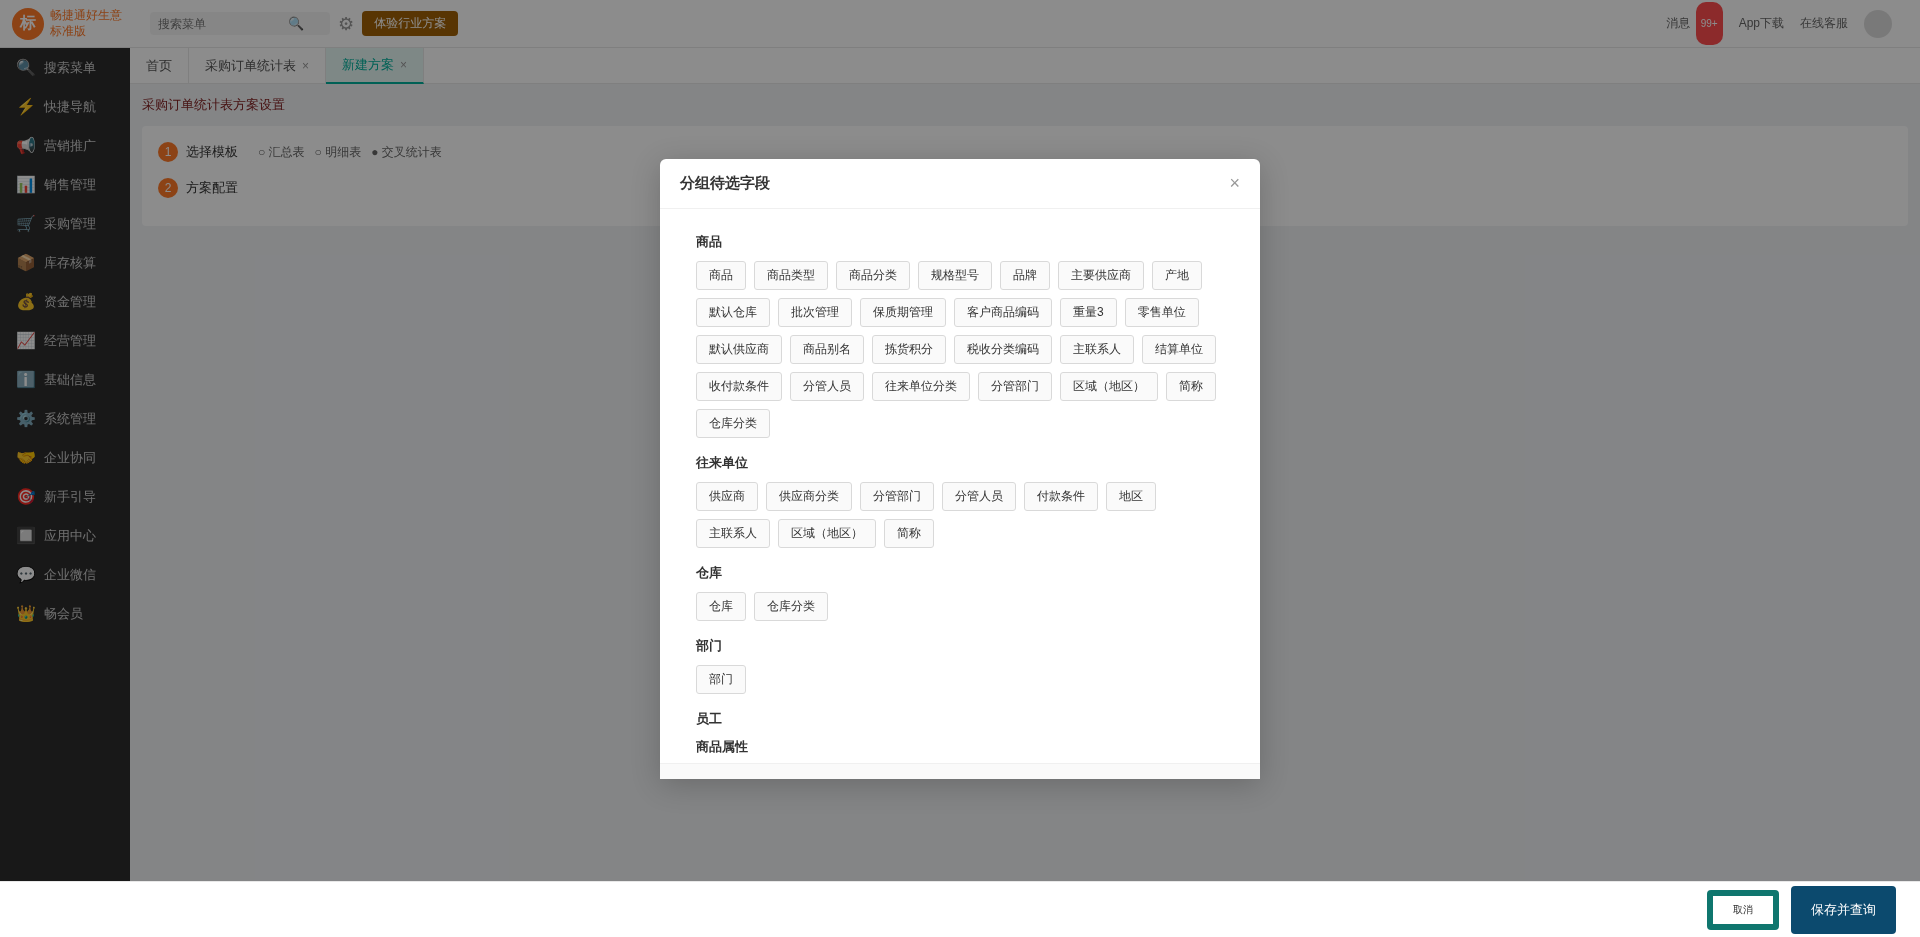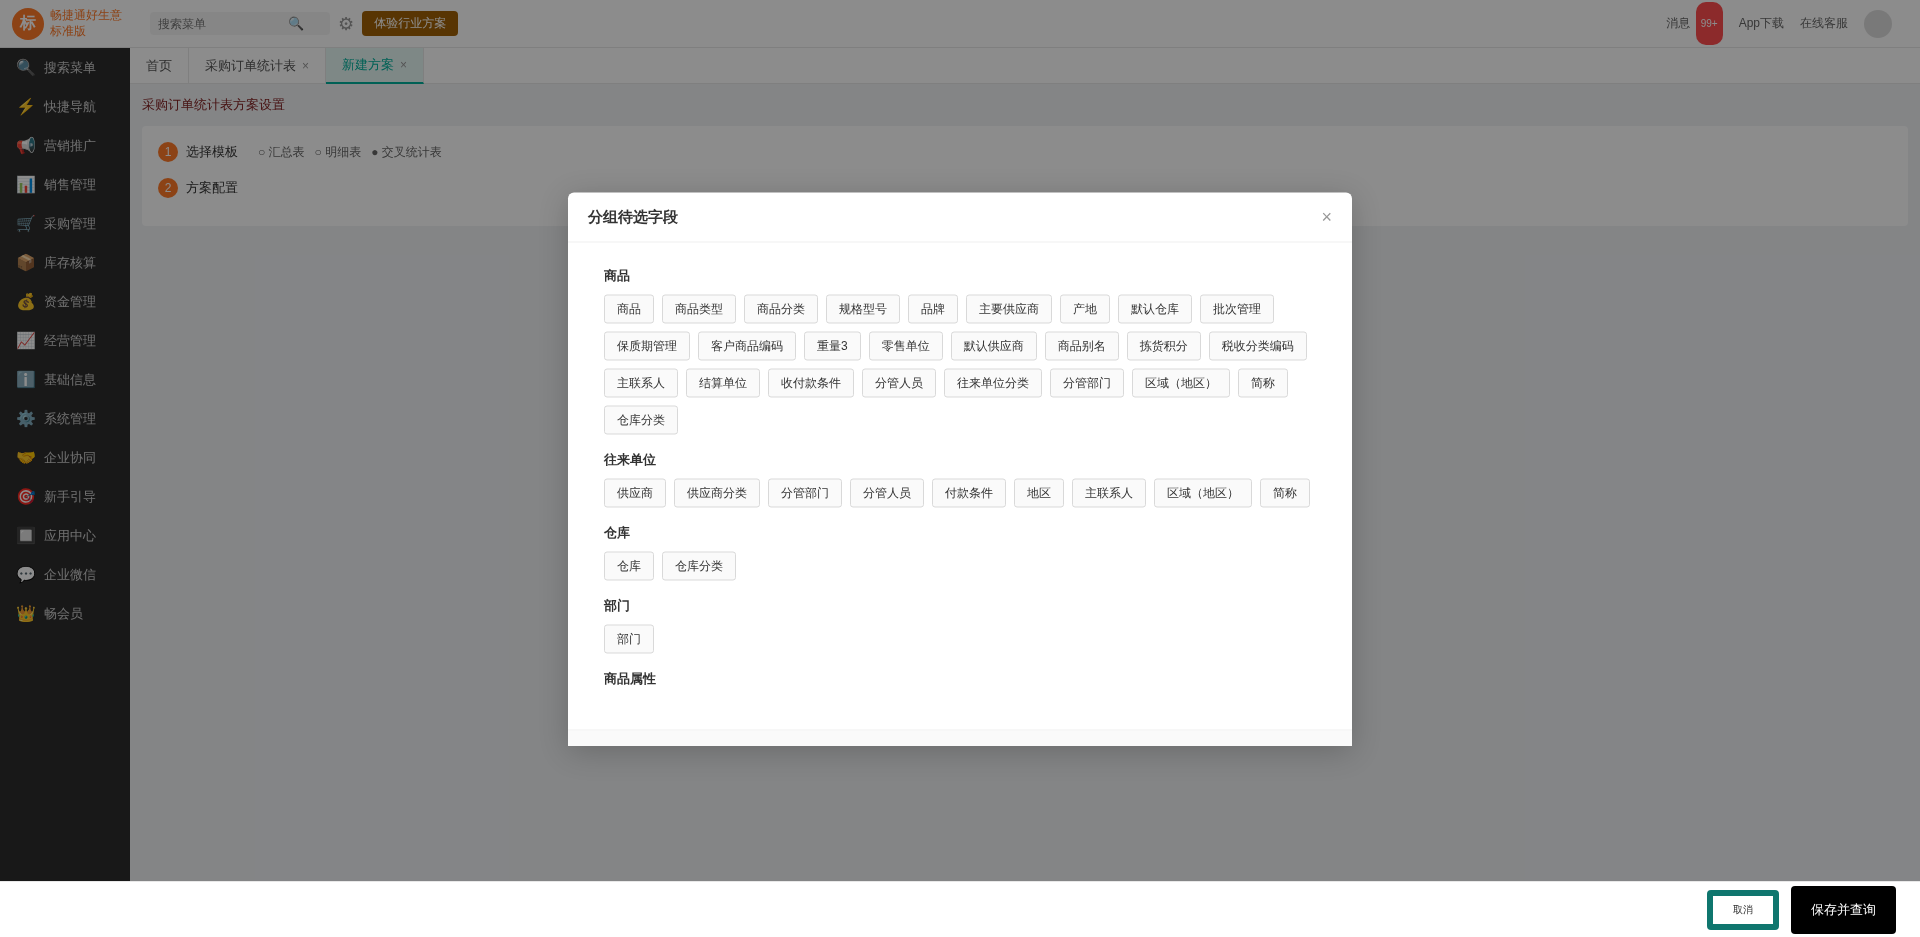--- a/index.html
+++ b/index.html
@@ -78,21 +78,21 @@
     
     .overlay {
       position: fixed; top: 0; left: 0; right: 0; bottom: 0;
       background: rgba(0,0,0,0.45); z-index: 200;
     }
 
     
     .modal {
       position: fixed; top: 50%; left: 50%; transform: translate(-50%, -50%);
       background: #fff; border-radius: 6px; z-index: 300;
-      width: 784px; max-height: 620px;
+      width: 600px; max-height: 620px;
       display: flex; flex-direction: column;
       box-shadow: 0 6px 30px rgba(0,0,0,0.2);
     }
     .modal-header {
       display: flex; align-items: center; justify-content: space-between;
       padding: 14px 20px; border-bottom: 1px solid #f0f0f0;
     }
     .modal-title { font-size: 15px; font-weight: bold; color: #333; }
     .modal-close { cursor: pointer; font-size: 18px; color: #999; }
     .modal-body {
@@ -127,21 +127,21 @@
       background: #fff; border-top: 1px solid #e8e8e8;
       display: flex; align-items: center; justify-content: flex-end;
       padding: 0 24px; gap: 12px; z-index: 400;
     }
     .btn-cancel {
       padding: 7px 20px; border: 6px solid #0f766e; border-radius: 4px;
       background: #fff; cursor: pointer; font-size: 10px; color: #333;
     }
     .btn-save {
       padding: 15px 20px; border: none; border-radius: 4px;
-      background: #000000; color: #fff; cursor: pointer; font-size: 13px;
+      background: #0c4a6e; color: #fff; cursor: pointer; font-size: 13px;
     }
 
     
     .settings-card {
       background: #fff; border-radius: 4px; padding: 16px; margin-bottom: 12px;
     }
     .step-header { display: flex; align-items: center; gap: 8px; margin-bottom: 12px; }
     .step-num { width: 20px; height: 20px; border-radius: 50%; background: #ff7a29; color: #fff; font-size: 12px; display: flex; align-items: center; justify-content: center; }
   </style>
 </head>
@@ -308,20 +308,21 @@
       </div>
       <div class="section-title">仓库</div>
       <div class="field-grid">
         <div class="field-tag">仓库</div>
         <div class="field-tag">仓库分类</div>
       </div>
       <div class="section-title">部门</div>
       <div class="field-grid">
         <div class="field-tag">部门</div>
       </div>
+      <div class="section-title">员工</div>
       <div class="section-title">商品属性</div>
       <div class="field-grid"></div>
     </div>
   <div class="modal-footer-scroll">
     <div class="modal-footer-scroll-inner"></div>
   </div>
 </div>
 
 <div class="action-bar">
   <button class="btn-cancel">取消</button>

